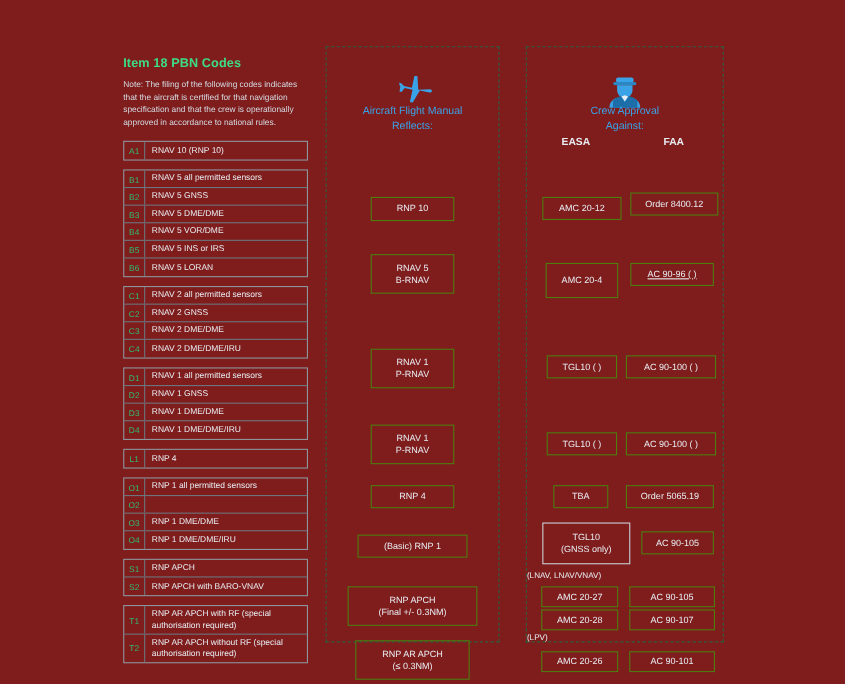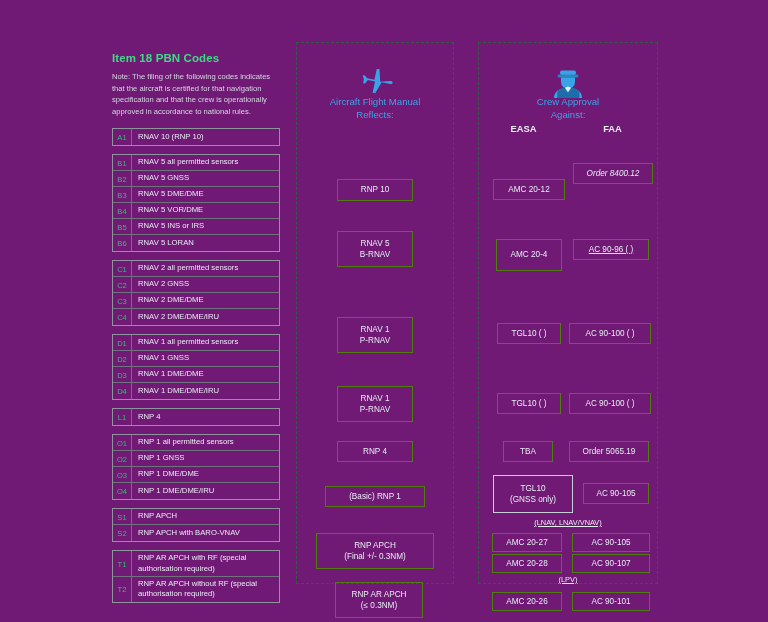--- a/index.html
+++ b/index.html
@@ -7,21 +7,21 @@
     width: 768px;
     height: 622px;
     background: #0c1118;
     font-family: "Liberation Sans", sans-serif;
     overflow: hidden;
   }
   #root {
     position: relative;
     width: 768px;
     height: 622px;
-    background: #701a75;
+    background: #7f1d1d;
   }
 
   
   #left-col {
     position: absolute;
     left: 112px;
     top: 52px;
     width: 168px;
   }
   #pbn-title {
@@ -123,25 +123,24 @@
     justify-content: center;
     text-align: center;
     padding: 3px 6px;
     white-space: pre-line;
   }
   .nbox.strong { border-color: #c9cfd6; }
 
   .plain-lbl {
     position: absolute;
     color: #e8edf2;
-    text-align: center;
+    text-align: left;
     font-size: 7.4px;
     width: 100%;
     left: 0;
-    text-decoration: underline;
   }
 </style>
 </head>
 <body>
 
 <div id="root">
 
   <div id="left-col">
     <div id="pbn-title">Item 18 PBN Codes</div>
     <div id="pbn-note">Note: The filing of the following codes indicates that the aircraft is certified for that navigation specification and that the crew is operationally approved in accordance to national rules.</div>
@@ -220,21 +219,20 @@
             <div class="code-val">RNP 4</div>
           </div>
         </div>
         <div class="code-group">
           <div class="code-row">
             <div class="code-key">O1</div>
             <div class="code-val">RNP 1 all permitted sensors</div>
           </div>
           <div class="code-row">
             <div class="code-key">O2</div>
-            <div class="code-val">RNP 1 GNSS</div>
           </div>
           <div class="code-row">
             <div class="code-key">O3</div>
             <div class="code-val">RNP 1 DME/DME</div>
           </div>
           <div class="code-row">
             <div class="code-key">O4</div>
             <div class="code-val">RNP 1 DME/DME/IRU</div>
           </div>
         </div>
@@ -276,21 +274,21 @@
         <div class="nbox" style="top: 188px; left: 40px; width: 76px; height: 36px;">RNAV 5
 B-RNAV</div>
         <div class="nbox" style="top: 274px; left: 40px; width: 76px; height: 36px;">RNAV 1
 P-RNAV</div>
         <div class="nbox" style="top: 343px; left: 40px; width: 76px; height: 36px;">RNAV 1
 P-RNAV</div>
         <div class="nbox" style="top: 398px; left: 40px; width: 76px; height: 21px;">RNP 4</div>
         <div class="nbox" style="top: 443px; left: 28px; width: 100px; height: 21px;">(Basic) RNP 1</div>
         <div class="nbox" style="top: 490px; left: 19px; width: 118px; height: 36px;">RNP APCH
 (Final +/- 0.3NM)</div>
-        <div class="nbox" style="top: 539px; left: 26px; width: 88px; height: 36px; margin-left: 12px;">RNP AR APCH
+        <div class="nbox" style="top: 539px; left: 26px; width: 104px; height: 36px;">RNP AR APCH
 (≤ 0.3NM)</div>
       </div>
   </div>
 
   <div id="crew-panel" class="dash-panel">
     <div class="panel-icon">
       <svg width="34" height="30" viewBox="0 0 34 30" aria-hidden="true">
         <rect x="9" y="1.5" width="16" height="4.5" rx="2" fill="#3aa3e8"></rect>
         <rect x="6.5" y="5.5" width="21" height="3" rx="1.5" fill="#2b86c4"></rect>
         <path d="M10 8.5h14v4.5a7 7 0 0 1-14 0z" fill="#3aa3e8"></path>
@@ -299,21 +297,21 @@
         <path d="M14 18.8L17 23l3-4.2-3-1.2z" fill="#e8edf2"></path>
       </svg>
     </div>
     <div class="panel-head">Crew Approval<br>Against:</div>
     <div class="agency-row">
       <div class="agency-lbl">EASA</div>
       <div class="agency-lbl">FAA</div>
     </div>
     <div id="crew-boxes">
         <div class="nbox" style="top: 136px; left: 14px; width: 72px; height: 21px;">AMC 20-12</div>
-        <div class="nbox" style="top: 120px; left: 94px; width: 80px; height: 21px; font-style: italic;">Order 8400.12</div>
+        <div class="nbox" style="top: 132px; left: 94px; width: 80px; height: 21px;">Order 8400.12</div>
         <div class="nbox" style="top: 196px; left: 17px; width: 66px; height: 32px;">AMC 20-4</div>
         <div class="nbox" style="top: 196px; left: 94px; width: 76px; height: 21px; text-decoration: underline;">AC 90-96 ( )</div>
         <div class="nbox" style="top: 280px; left: 18px; width: 64px; height: 21px;">TGL10 ( )</div>
         <div class="nbox" style="top: 280px; left: 90px; width: 82px; height: 21px;">AC 90-100 ( )</div>
         <div class="nbox" style="top: 350px; left: 18px; width: 64px; height: 21px;">TGL10 ( )</div>
         <div class="nbox" style="top: 350px; left: 90px; width: 82px; height: 21px;">AC 90-100 ( )</div>
         <div class="nbox" style="top: 398px; left: 24px; width: 50px; height: 21px;">TBA</div>
         <div class="nbox" style="top: 398px; left: 90px; width: 80px; height: 21px;">Order 5065.19</div>
         <div class="nbox strong" style="top: 432px; left: 14px; width: 80px; height: 38px;">TGL10
 (GNSS only)</div>

